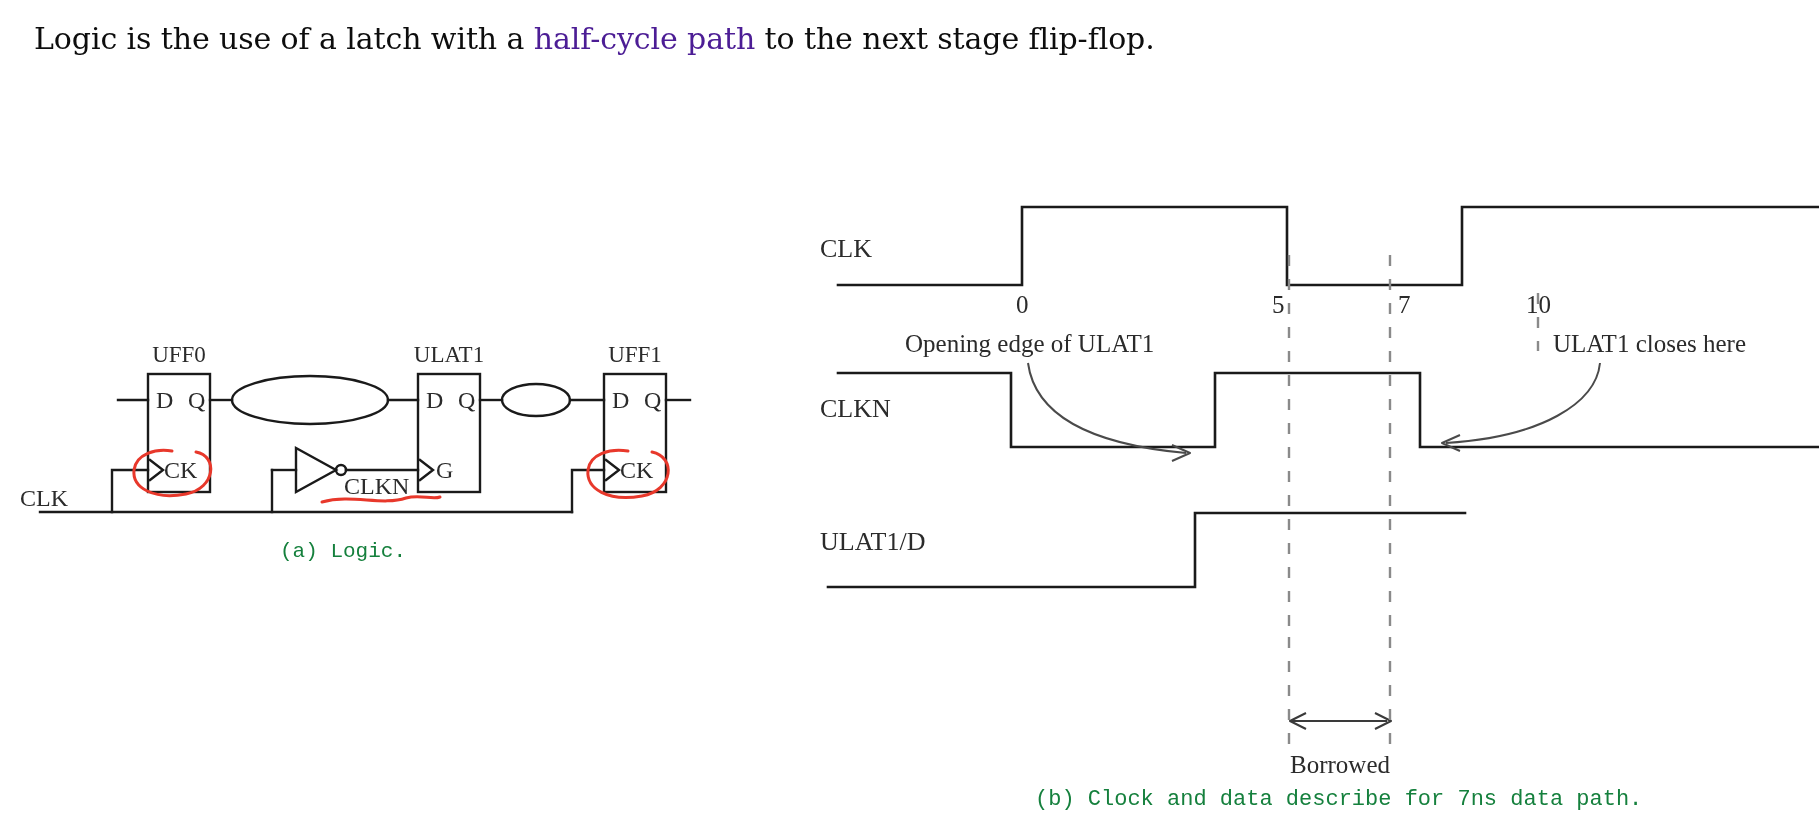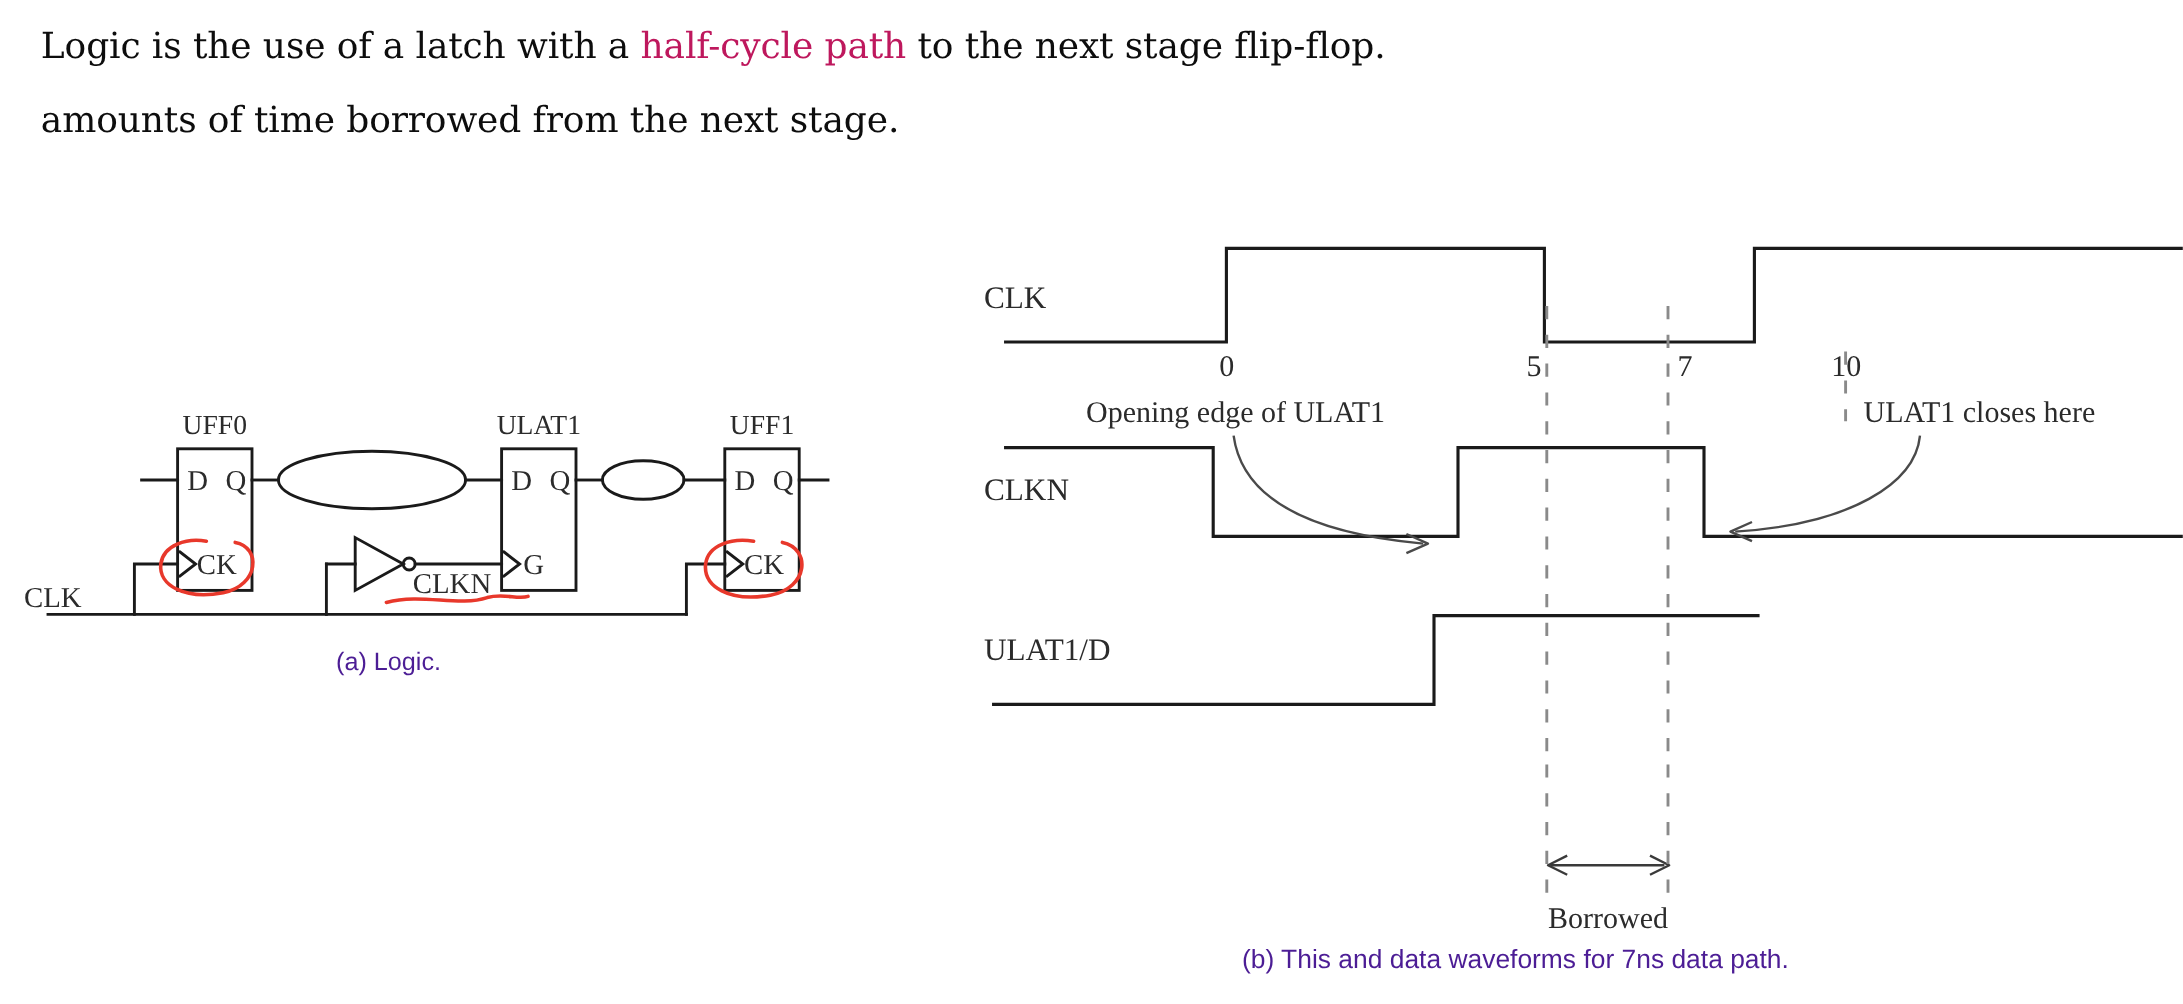--- a/index.html
+++ b/index.html
@@ -24,57 +24,56 @@
     width: 1760px;
   }
   .prose-line {
     font-family: "DejaVu Serif", "Liberation Serif", serif;
     font-size: 30px;
     line-height: 62px;
     color: #0d0d0d;
     white-space: nowrap;
     letter-spacing: -0.1px;
   }
-  .hl-red { color: #be185d; }
+  .hl-red { color: #4c1d95; }
 
   
   #fig-a {
     position: absolute;
     left: 0px;
     top: 330px;
     width: 830px;
     height: 280px;
   }
   #fig-a svg { display: block; }
   .cap {
     position: absolute;
-    font-family: Liberation Sans, sans-serif;
+    font-family: Liberation Mono, monospace;
     font-size: 21px;
-    color: #4c1d95;
+    color: #15803d;
     white-space: nowrap;
   }
   #cap-a { left: 280px; top: 540px; }
   #cap-b { left: 1035px; top: 787px; font-size: 22px; }
 
   
   #fig-b {
     position: absolute;
     left: 820px;
     top: 185px;
     width: 999px;
     height: 600px;
   }
   #fig-b svg { display: block; }
 </style>
 </head>
 <body>
 
 <div id="prose">
   <div class="prose-line"><span>Logic is the use of a latch with a </span><span class="hl-red">half-cycle path</span><span> to the next stage flip-flop.</span></div>
-  <div class="prose-line">amounts of time borrowed from the next stage.</div>
 </div>
 
 <div id="fig-a">
   <svg width="830" height="280" viewBox="0 0 830 280">
     <g fill="none" stroke="#1a1a1a" stroke-width="2.4" stroke-linecap="square">
 
       <rect x="148" y="44" width="62" height="118"></rect>
       <line x1="118" y1="70" x2="148" y2="70"></line>
       <line x1="210" y1="70" x2="232" y2="70"></line>
 
@@ -193,13 +192,13 @@
     <g stroke="#8a8a8a" stroke-width="2.4" stroke-dasharray="11 13" fill="none">
       <line x1="469" y1="452" x2="469" y2="560"></line>
       <line x1="570" y1="452" x2="570" y2="560"></line>
     </g>
     <g font-family="Liberation Serif, DejaVu Serif, serif" font-size="25" fill="#2b2b2b">
       <text x="470" y="588">Borrowed</text>
     </g>
   </svg>
 </div>
 
-<div class="cap" id="cap-b">(b) This and data waveforms for 7ns data path.</div>
+<div class="cap" id="cap-b">(b) Clock and data describe for 7ns data path.</div>
 
 </body></html>

